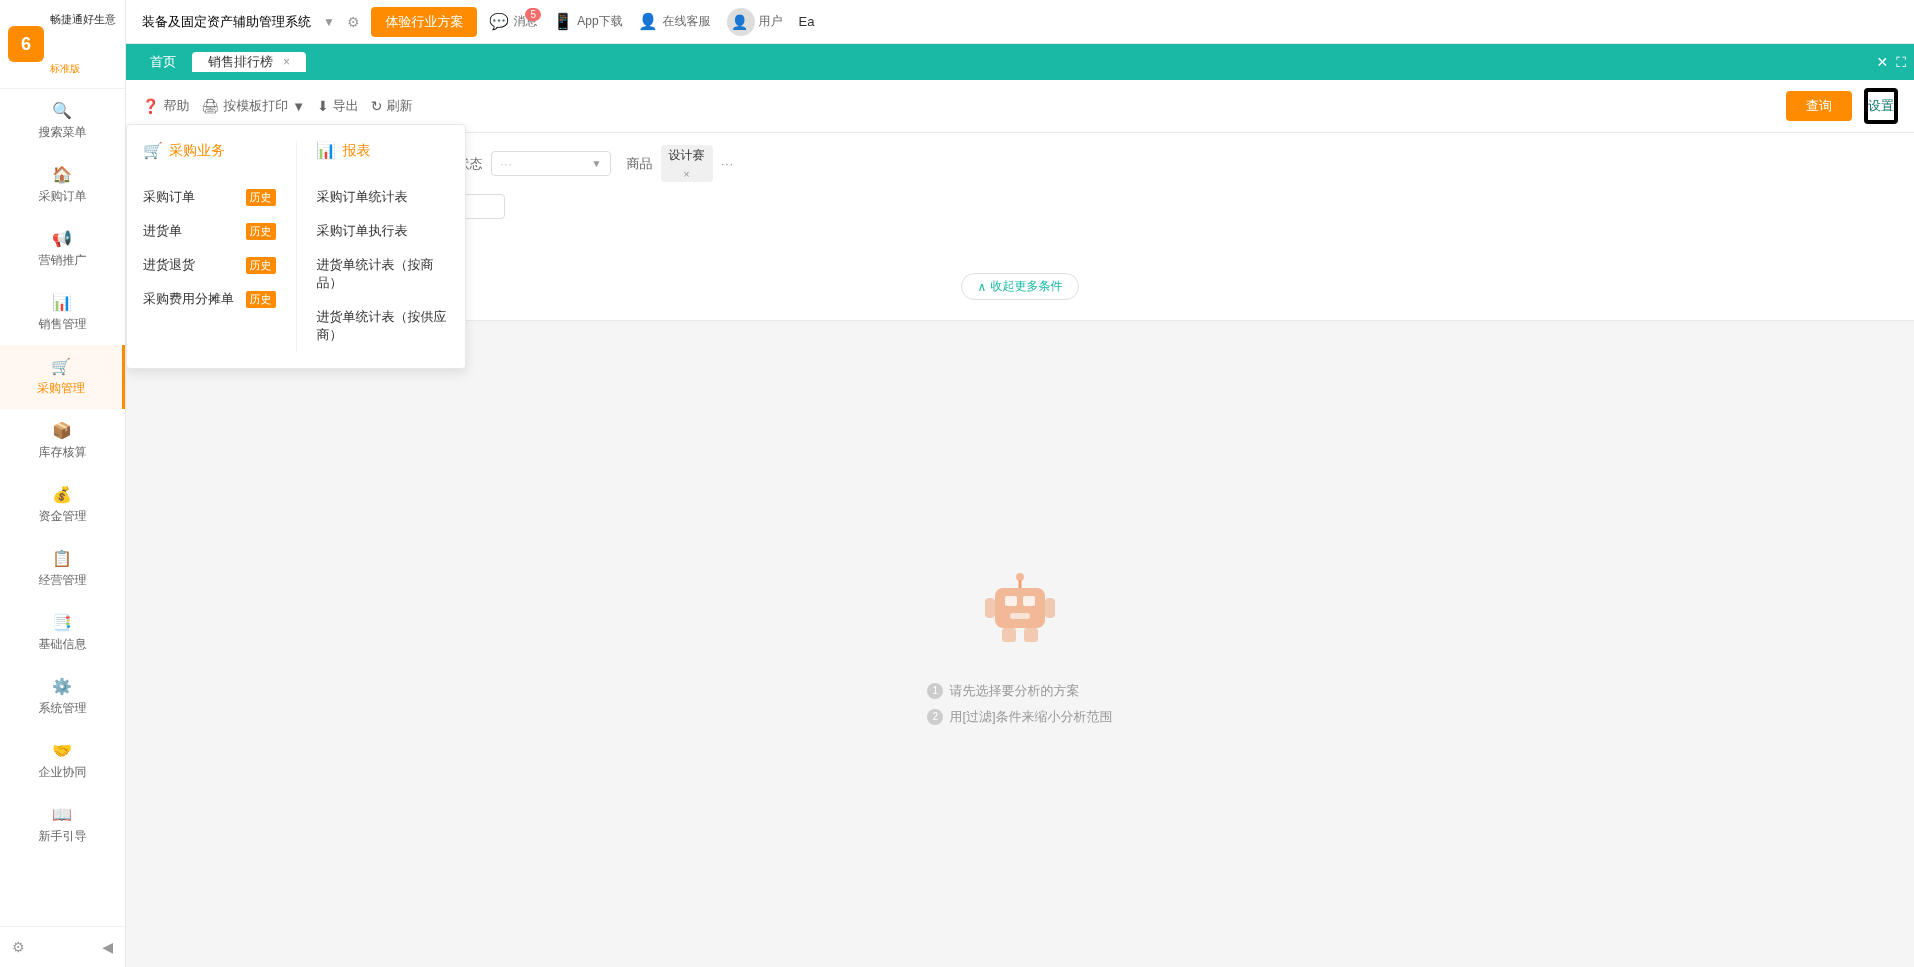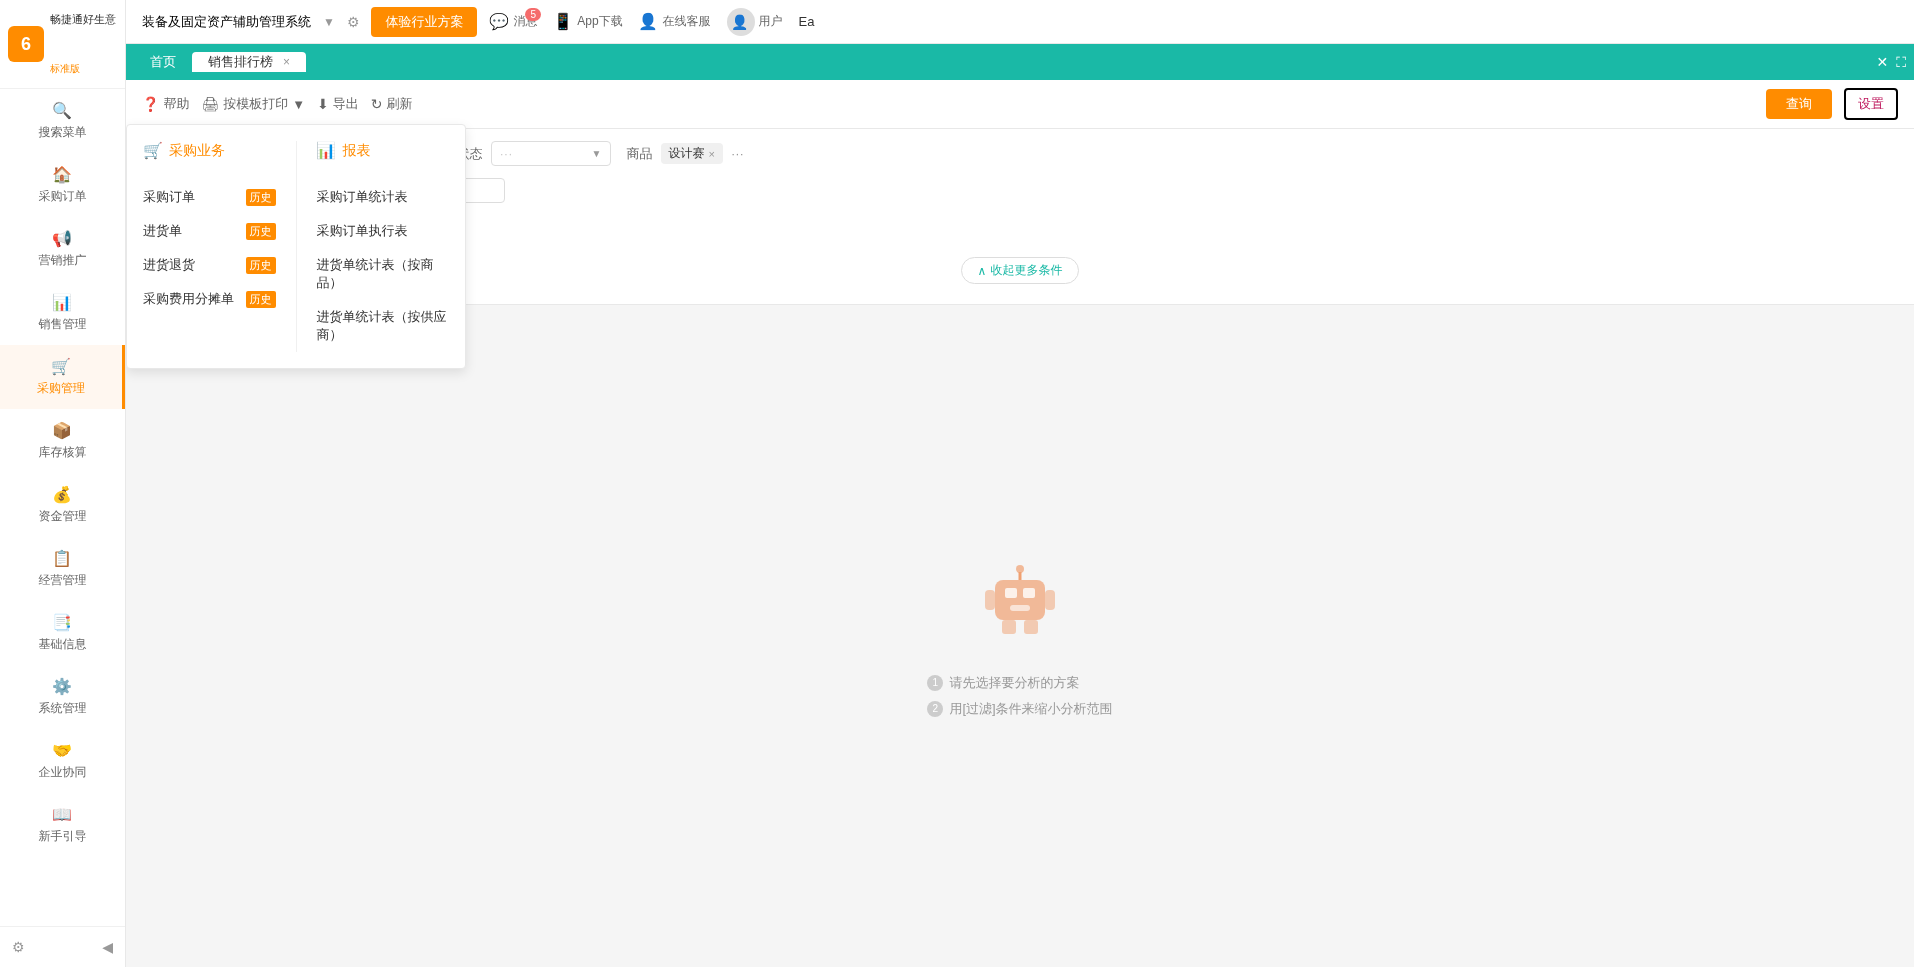--- a/index.html
+++ b/index.html
@@ -49,31 +49,31 @@
     .content { flex: 1; background: #f5f5f5; position: relative; overflow: hidden; }
 
     
     .filter-panel { background: white; padding: 12px 16px; border-bottom: 1px solid #e8e8e8; }
     .filter-row { display: flex; align-items: center; gap: 16px; margin-bottom: 10px; flex-wrap: wrap; }
     .filter-row:last-child { margin-bottom: 0; }
     .filter-item { display: flex; align-items: center; gap: 8px; }
     .filter-label { color: #666; font-size: 13px; white-space: nowrap; }
     .filter-control { display: flex; align-items: center; gap: 4px; border: 1px solid #ddd; border-radius: 4px; padding: 4px 8px; background: white; cursor: pointer; min-width: 120px; font-size: 13px; color: #333; }
     .filter-control .arrow { color: #999; font-size: 10px; }
-    .filter-tag { display: flex; align-items: center; gap: 4px; background: #f0f0f0; border-radius: 4px; padding: 2px 8px; font-size: 12px; color: #333; }
+    .filter-tag { display: flex; align-items: center; gap: 4px; background: #f0f0f0; border-radius: 4px; padding: 2px 8px; font-size: 12px; color: #333; flex-direction: column; }
     .filter-tag .close { cursor: pointer; color: #999; font-size: 11px; }
     .filter-ellipsis { color: #999; cursor: pointer; }
     .date-range { display: flex; align-items: center; gap: 4px; border: 1px solid #ddd; border-radius: 4px; padding: 4px 8px; background: white; font-size: 13px; color: #333; cursor: pointer; }
     .date-shortcuts { display: flex; align-items: center; gap: 4px; font-size: 12px; color: #1ab9a6; cursor: pointer; }
 
     .toolbar { display: flex; align-items: center; gap: 12px; padding: 8px 16px; background: white; border-bottom: 1px solid #e8e8e8; }
     .toolbar-btn { display: flex; align-items: center; gap: 4px; color: #666; font-size: 13px; cursor: pointer; }
     .toolbar-btn .icon { font-size: 14px; }
     .query-btn { background: #ff8c00; color: white; border: none; padding: 6px 20px; border-radius: 4px; cursor: pointer; font-size: 13px; }
-    .settings-btn { background: white; color: #be185d; border: 2px solid #000000; padding: 5px 12px; border-radius: 4px; cursor: pointer; font-size: 13px; }
+    .settings-btn { background: white; color: #0f766e; border: 4px solid #000000; padding: 5px 0; border-radius: 4px; cursor: pointer; font-size: 13px; }
     .toolbar-spacer { flex: 1; }
 
     
     .collapse-row { display: flex; justify-content: center; align-items: center; padding: 8px; background: white; }
     .collapse-btn { display: flex; align-items: center; gap: 4px; color: #1ab9a6; font-size: 12px; cursor: pointer; border: 1px solid #ddd; border-radius: 16px; padding: 4px 16px; background: white; }
 
     
     .empty-state { flex: 1; display: flex; flex-direction: column; align-items: center; justify-content: center; padding: 80px; }
     .empty-icon { width: 100px; height: 100px; margin-bottom: 20px; }
     .empty-hints { color: #999; font-size: 13px; line-height: 2; }

